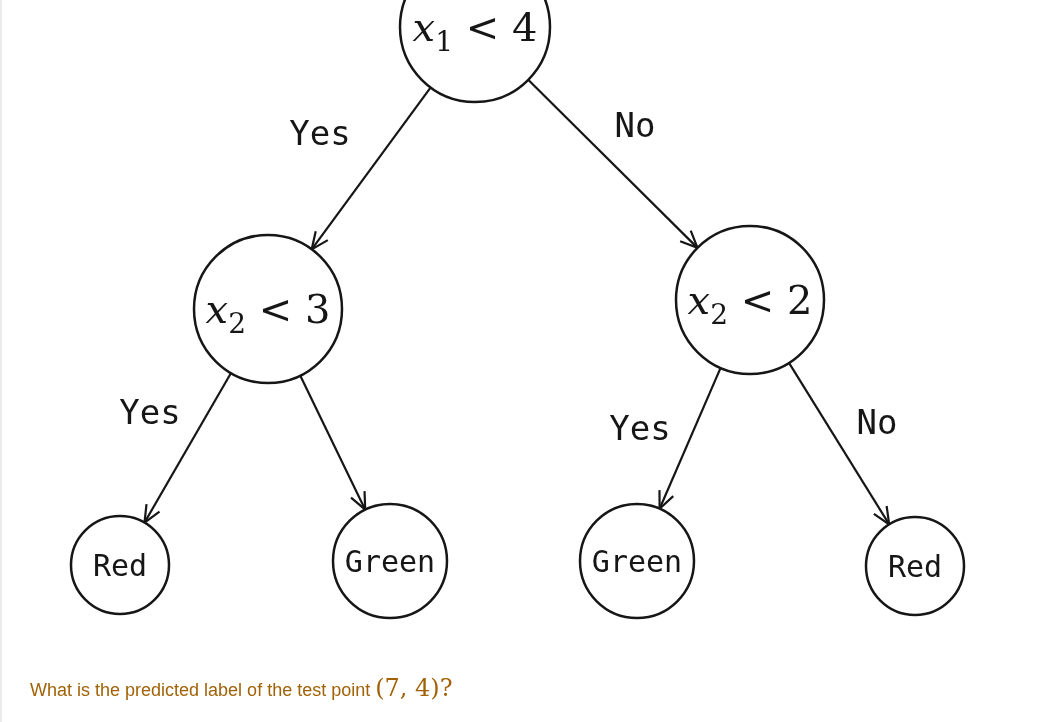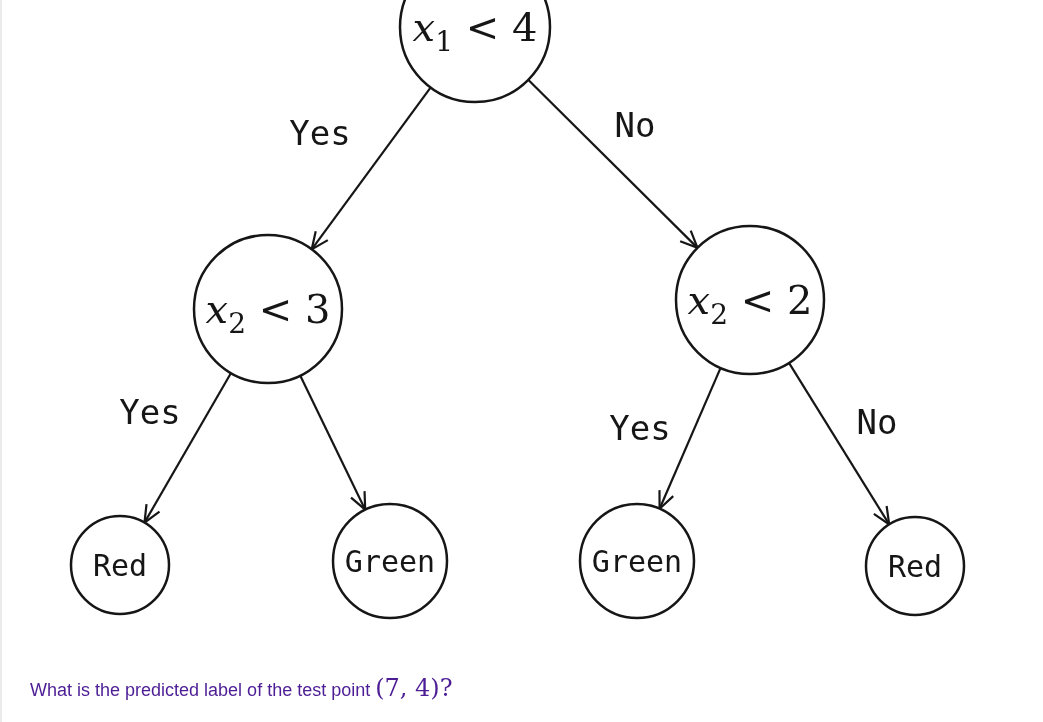--- a/index.html
+++ b/index.html
@@ -55,21 +55,21 @@
     font-size: 30px;
   }
   svg text.edge-label {
     font-family: "DejaVu Sans Mono", monospace;
     font-size: 34px;
   }
   .question {
     position: absolute;
     left: 30px;
     top: 674px;
-    color: #4c1d95;
+    color: #a16207;
     white-space: nowrap;
   }
   .question .q-prefix {
     font-family: "Liberation Sans", sans-serif;
     font-size: 18px;
   }
   .question .q-point {
     font-family: "DejaVu Serif", serif;
     font-size: 24px;
   }

